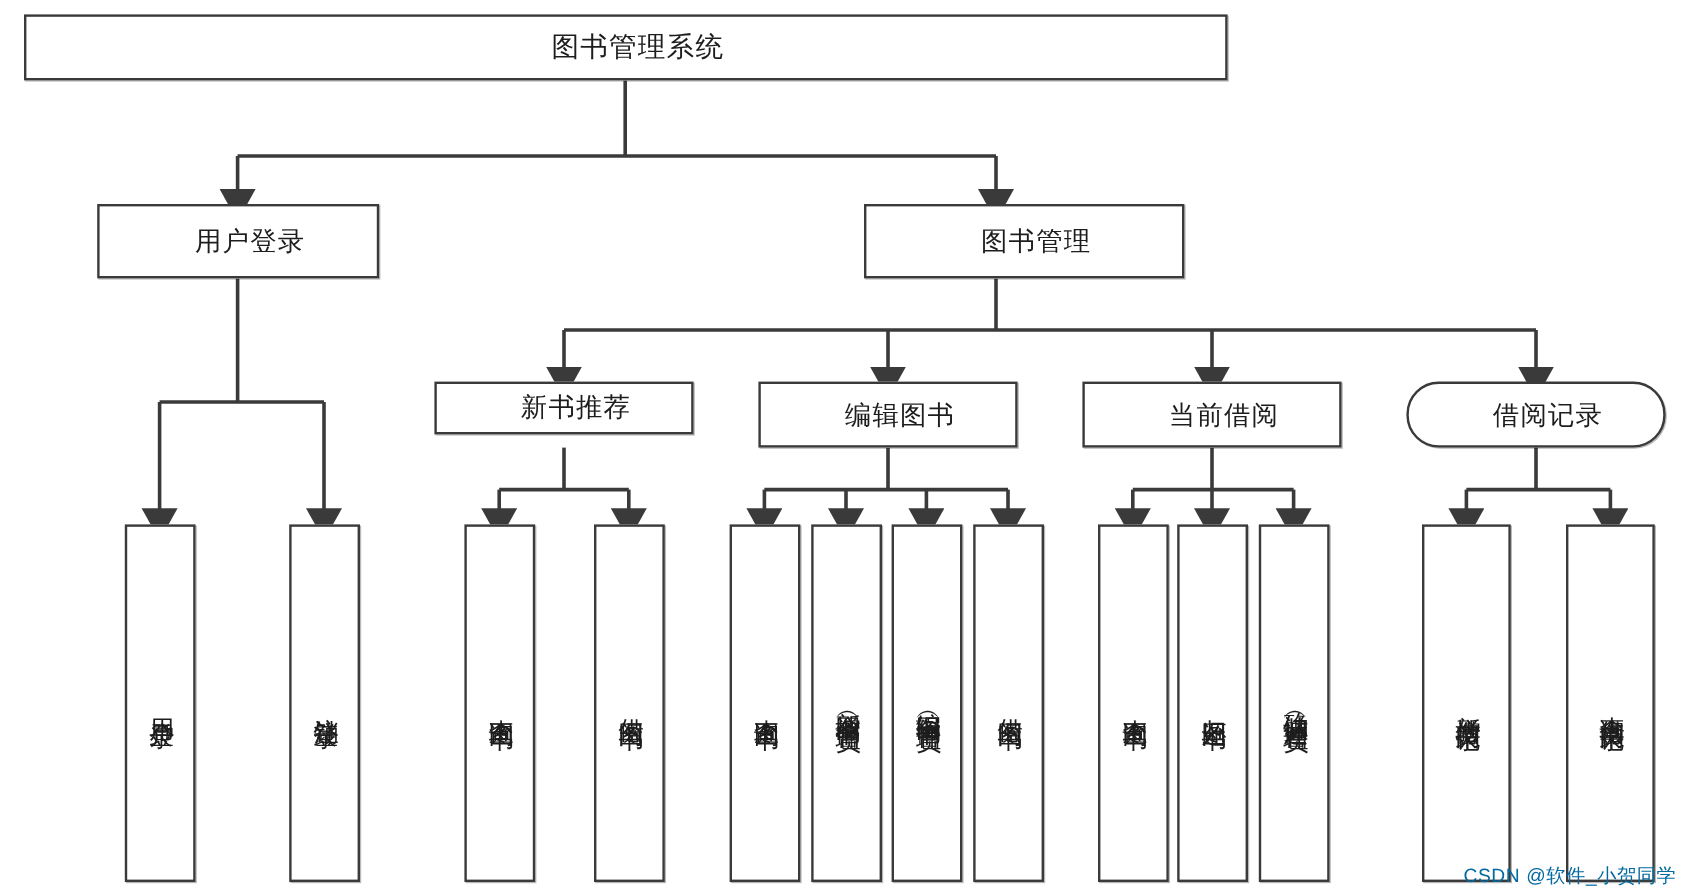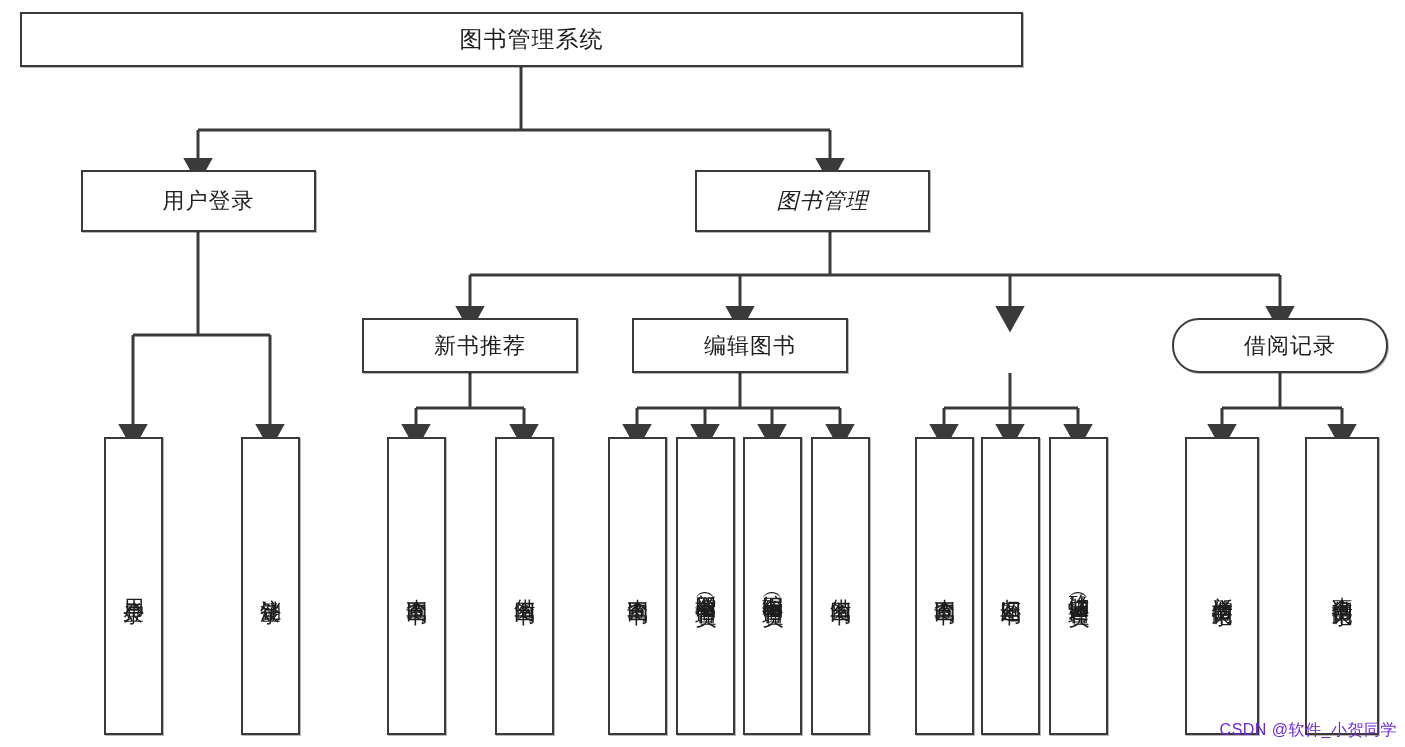--- a/index.html
+++ b/index.html
@@ -54,21 +54,21 @@
     white-space: nowrap;
   }
   .node.root {
     font-size: 23px;
   }
   #watermark {
     position: absolute;
     right: 8px;
     bottom: 6px;
     font-size: 16px;
-    color: #6d28d9;
+    color: #0369a1;
     letter-spacing: 0.5px;
     white-space: nowrap;
   }
 </style>
 </head>
 <body>
 
 <div id="canvas">
 
   <svg id="edges" viewBox="0 0 1405 747" width="1405" height="747">
@@ -121,29 +121,32 @@
     </g>
   </svg>
 
   <div class="node horizontal root" style="left:20px; top:12px; width:1003px; height:55px;">
     <span class="label">图书管理系统</span>
   </div>
 
   <div class="node horizontal" style="left:81px; top:170px; width:235px; height:62px;">
     <span class="label">用户登录</span>
   </div>
-  <div class="node horizontal" style="left:695px; top:170px; width:235px; height:62px;font-style:italic;">
+  <div class="node horizontal" style="left:720px; top:170px; width:267px; height:62px;">
     <span class="label">图书管理</span>
   </div>
 
-  <div class="node horizontal" style="left:362px; top:318px; width:216px; height:55px;">
+  <div class="node horizontal" style="left:362px; top:318px; width:216px; height:44px;">
     <span class="label">新书推荐</span>
   </div>
   <div class="node horizontal" style="left:632px; top:318px; width:216px; height:55px;">
     <span class="label">编辑图书</span>
+  </div>
+  <div class="node horizontal" style="left:902px; top:318px; width:216px; height:55px;">
+    <span class="label">当前借阅</span>
   </div>
   <div class="node horizontal" style="left:1172px; top:318px; width:216px; height:55px;border-radius:27px;">
     <span class="label">借阅记录</span>
   </div>
 
   <div class="node vertical" style="left:104px; top:437px; width:59px; height:298px;">
     <span class="label">用户登录</span>
   </div>
   <div class="node vertical" style="left:241px; top:437px; width:59px; height:298px;">
     <span class="label">注销登录</span>

